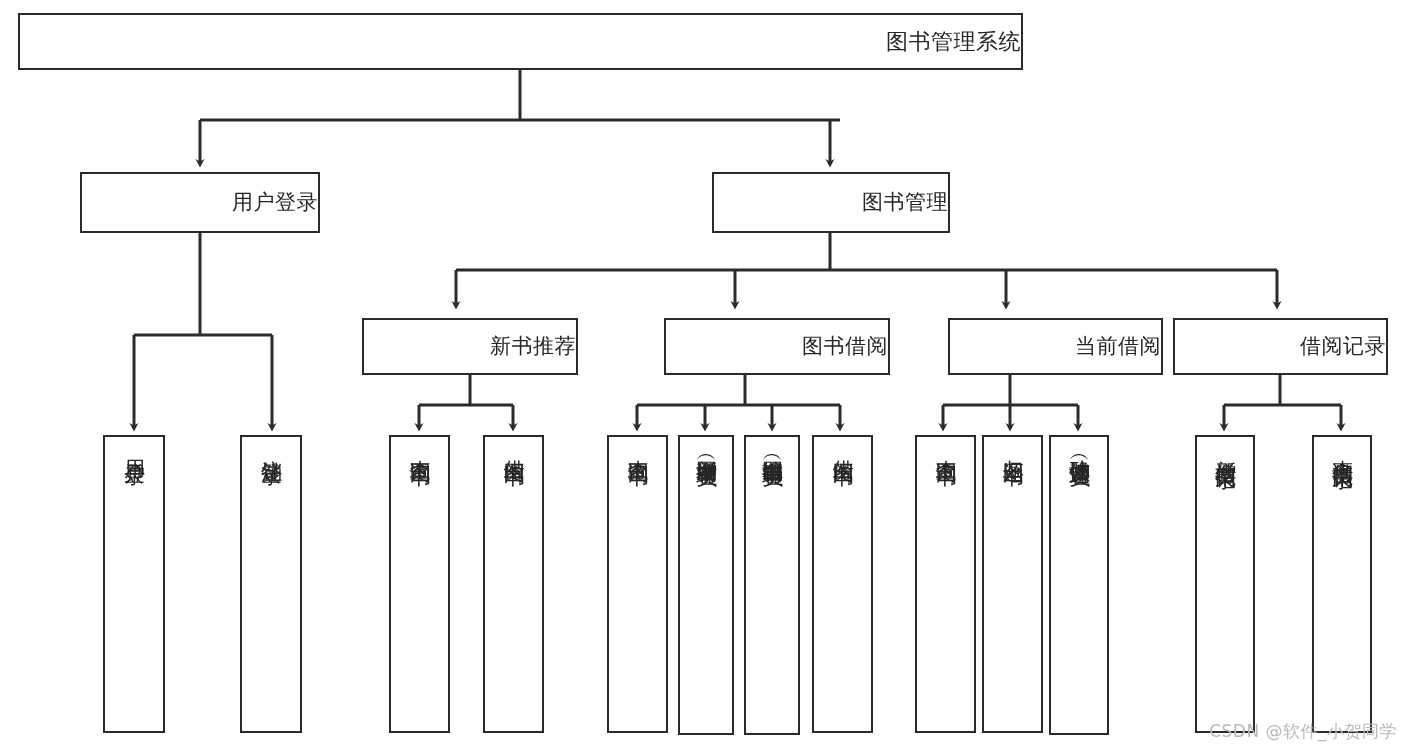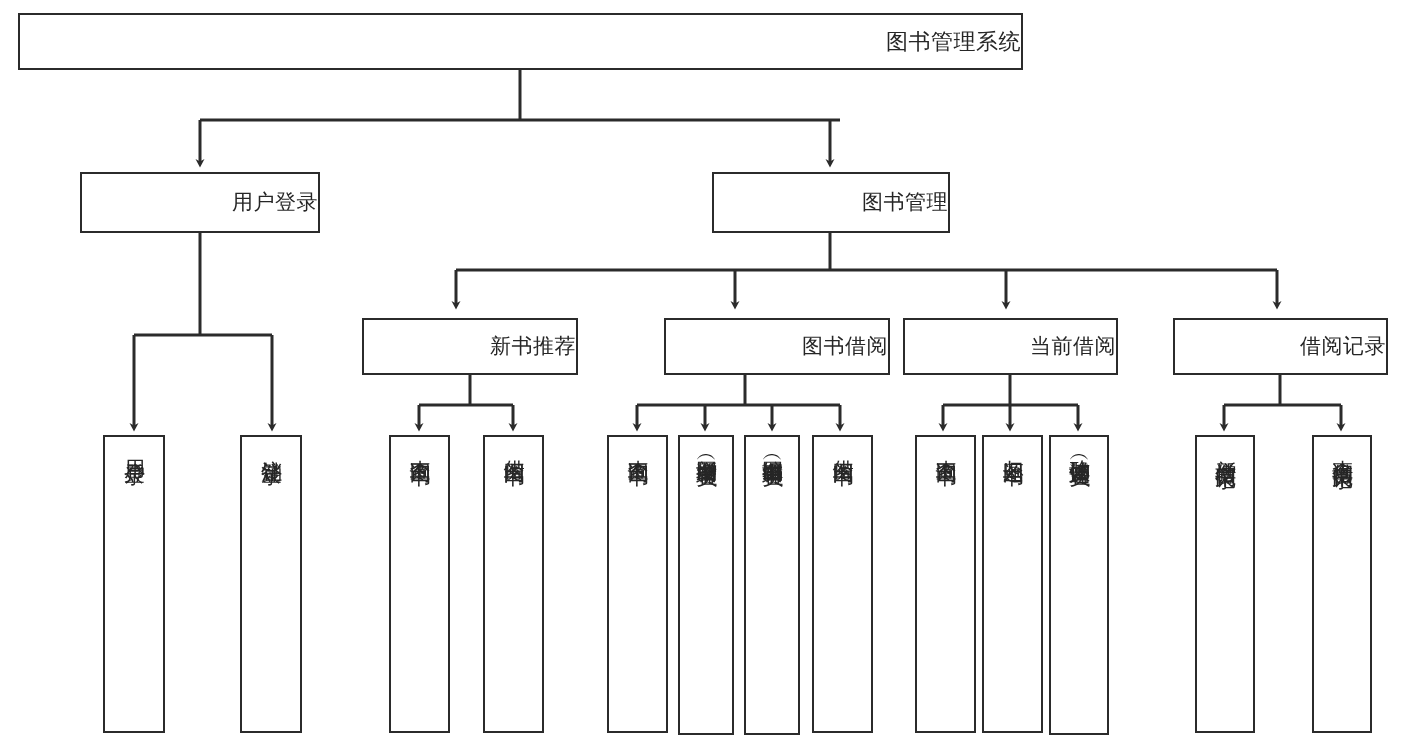--- a/index.html
+++ b/index.html
@@ -139,21 +139,21 @@
   <div class="node h-node" style="left:362px; top:318px; width:216px; height:57px;">
     <span class="label">新书推荐</span>
   </div>
 
   <div class="node h-node" style="left:712px; top:172px; width:238px; height:61px;">
     <span class="label">图书管理</span>
   </div>
   <div class="node h-node" style="left:632px; top:318px; width:226px; height:57px;margin-left:32px;">
     <span class="label">图书借阅</span>
   </div>
-  <div class="node h-node" style="left:903px; top:318px; width:215px; height:57px;padding-left:24px;">
+  <div class="node h-node" style="left:948px; top:318px; width:215px; height:57px;padding-left:24px;">
     <span class="label">当前借阅</span>
   </div>
   <div class="node h-node" style="left:1173px; top:318px; width:215px; height:57px;">
     <span class="label">借阅记录</span>
   </div>
 
   <div class="node v-node" style="left:103px; top:435px; width:62px; height:298px;">
     <span class="label">用户登录</span>
   </div>
   <div class="node v-node" style="left:240px; top:435px; width:62px; height:298px;">
@@ -190,14 +190,15 @@
     <span class="label">确认归还（管理员）</span>
   </div>
 
   <div class="node v-node" style="left:1195px; top:435px; width:60px; height:298px;">
     <span class="label">新增借阅记录</span>
   </div>
   <div class="node v-node" style="left:1312px; top:435px; width:60px; height:298px;">
     <span class="label">查询借阅记录</span>
   </div>
 
+  <div class="watermark">CSDN @软件_小贺同学</div>
 
 </div>
 
 </body></html>

